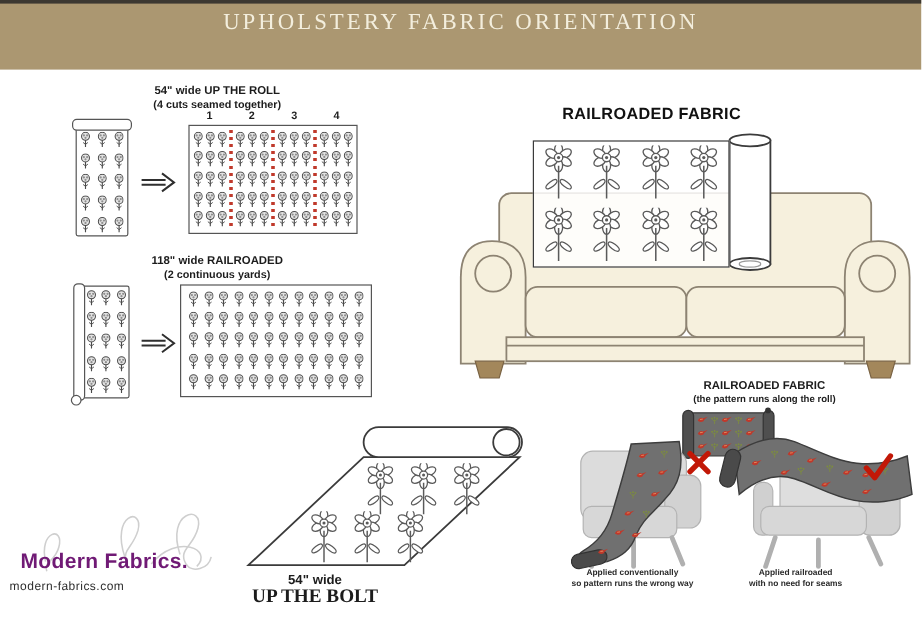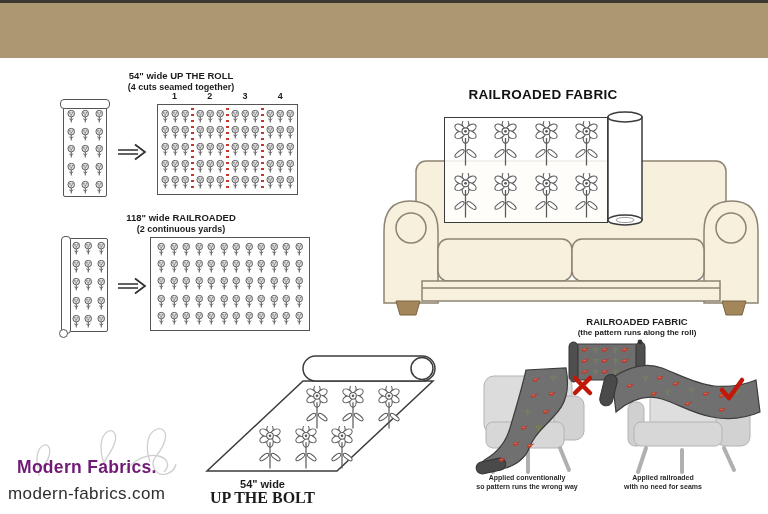--- a/index.html
+++ b/index.html
@@ -61,21 +61,21 @@
   
   .app-title{position:absolute;left:551px;top:316px;width:172px;text-align:center;color:#1c1c1c;}
   .app-title .t{font-size:9.5px;font-weight:bold;}
   .app-title .s{font-size:8px;font-weight:bold;margin-top:1px;text-align:center;}
   .caption{position:absolute;text-align:center;font-size:7px;font-weight:600;
            color:#2a2a2a;line-height:8.5px;}
 
   
   .brand{position:absolute;left:17px;top:457px;font-size:17.5px;font-weight:bold;
          color:#701a75;letter-spacing:.3px;}
-  .site{position:absolute;left:8px;top:484px;font-size:17px;color:#2e2e2e;letter-spacing:.4px;}
+  .site{position:absolute;left:8px;top:484px;font-size:10px;color:#2e2e2e;letter-spacing:.4px;}
 </style>
 </head>
 <body>
 
 <svg width="0" height="0" style="position:absolute" aria-hidden="true">
   <defs>
     <symbol id="flower-small" viewBox="0 0 10 16">
       <line x1="5" y1="8" x2="5" y2="15" stroke="#4a4a4a" stroke-width="1.1"></line>
       <line x1="5" y1="12.5" x2="2.6" y2="10.6" stroke="#4a4a4a" stroke-width="0.9"></line>
       <line x1="5" y1="12.5" x2="7.4" y2="10.6" stroke="#4a4a4a" stroke-width="0.9"></line>
@@ -114,20 +114,21 @@
     <symbol id="dbl-arrow" viewBox="0 0 32 20">
       <path d="M2,8 L22,8 M2,12 L22,12" stroke="#2f2f2f" stroke-width="1.7" fill="none"></path>
       <path d="M19,2.5 L29,10 L19,17.5" stroke="#2f2f2f" stroke-width="1.7" fill="none"></path>
     </symbol>
   </defs>
 </svg>
 
 <div id="canvas">
 
   <div class="header">
+    <div class="l1">UPHOLSTERY FABRIC ORIENTATION</div>
   </div>
 
   <div class="lbl" style="left:101px;top:70px;width:160px;">
     <div class="t">54" wide UP THE ROLL</div>
     <div class="s">(4 cuts seamed together)</div>
   </div>
   <div class="cut-numbers">
     <span>1</span>
     <span>2</span>
     <span>3</span>

